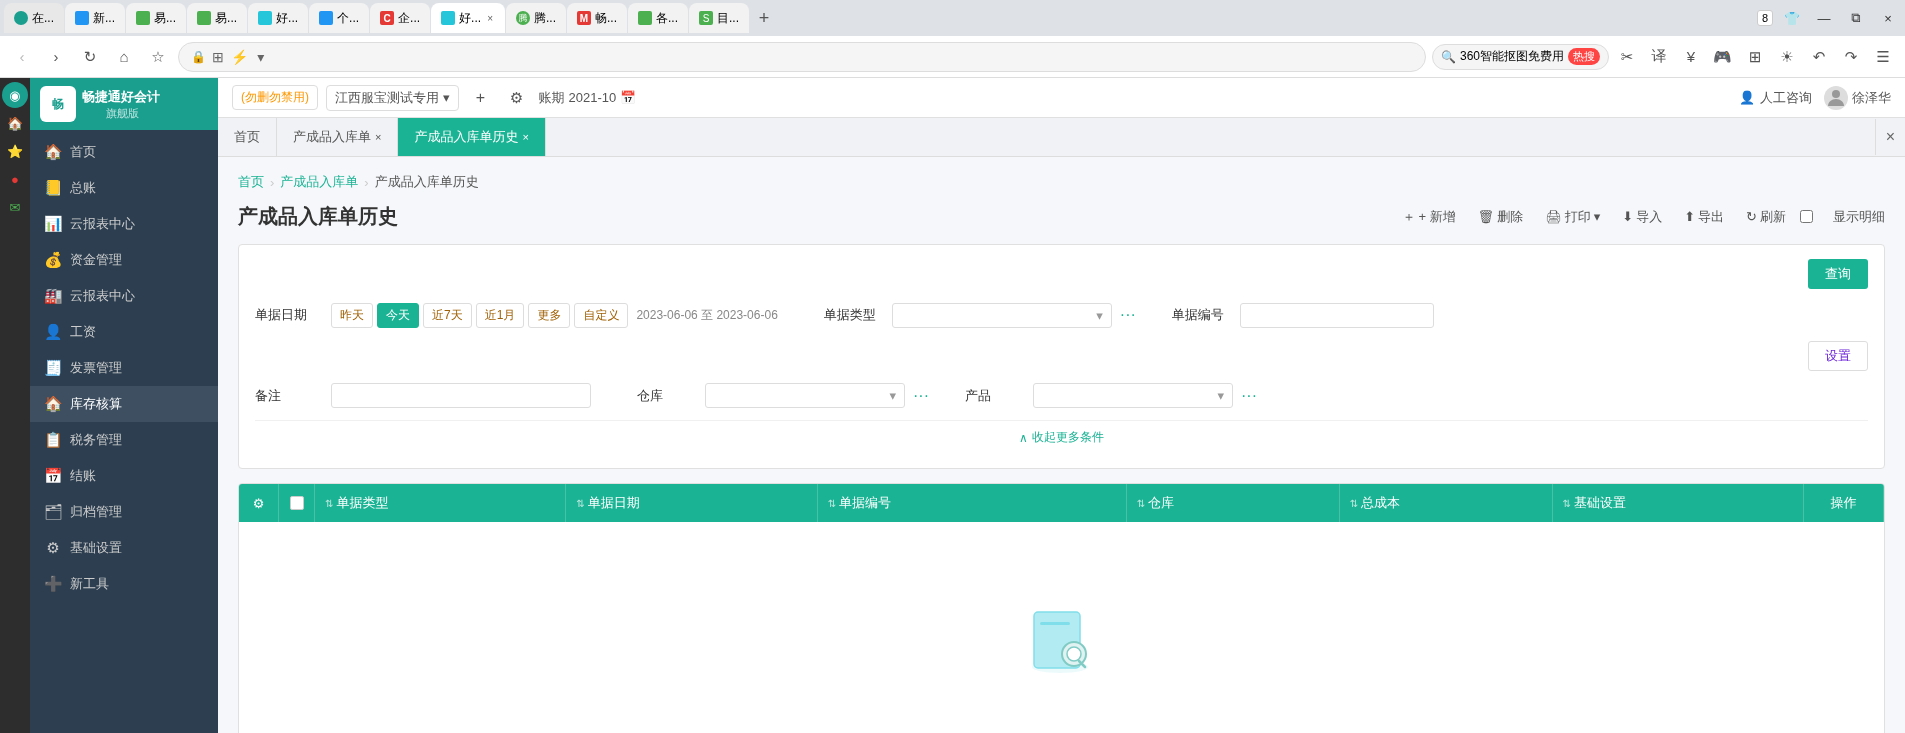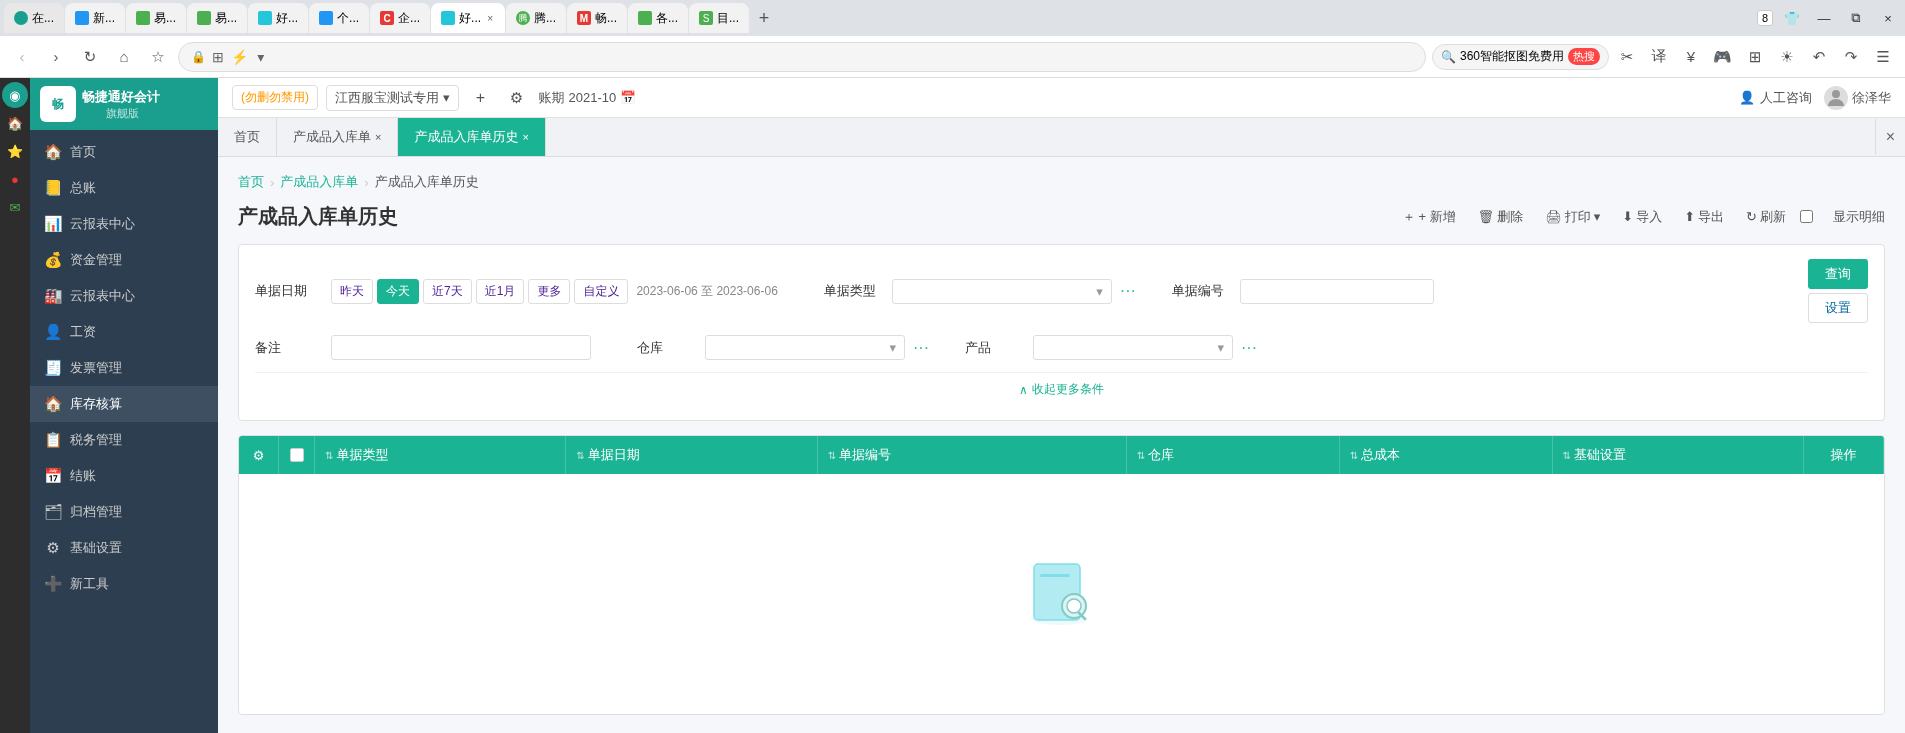--- a/index.html
+++ b/index.html
@@ -75,21 +75,21 @@
     .content-area { flex: 1; padding: 16px 20px; overflow-y: auto; }
     .page-title { font-size: 20px; font-weight: bold; color: #333; margin-bottom: 14px; }
     .toolbar-btn { display: flex; align-items: center; gap: 3px; font-size: 13px; color: #555; cursor: pointer; padding: 4px 8px; border-radius: 3px; }
 
     
     .filter-area { background: #fff; border: 1px solid #e0e0e0; border-radius: 4px; padding: 14px 16px; margin-bottom: 14px; }
     .filter-row { display: flex; align-items: center; gap: 16px; margin-bottom: 12px; }
     .filter-row:last-child { margin-bottom: 0; }
     .filter-label { font-size: 13px; color: #333; white-space: nowrap; min-width: 60px; }
     .filter-date-group { display: flex; align-items: center; gap: 4px; }
-    .date-btn { padding: 3px 8px; font-size: 12px; border: 1px solid #ddd; border-radius: 3px; cursor: pointer; color: #4c1d95; background: #fff; }
+    .date-btn { padding: 3px 8px; font-size: 12px; border: 1px solid #ddd; border-radius: 3px; cursor: pointer; color: #a16207; background: #fff; }
     .date-btn.active { background: #1ab394; color: #fff; border-color: #1ab394; }
     .date-range { font-size: 12px; color: #888; margin-left: 4px; }
     .filter-select { display: flex; align-items: center; border: 1px solid #ddd; border-radius: 3px; padding: 4px 8px; min-width: 200px; cursor: pointer; background: #fff; font-size: 13px; color: #555; gap: 4px; }
     .filter-select .arrow { margin-left: auto; color: #999; }
     .filter-input { border: 1px solid #ddd; border-radius: 3px; padding: 4px 8px; font-size: 13px; color: #555; min-width: 200px; }
     .filter-dots { color: #1ab394; font-size: 16px; cursor: pointer; }
     .collapse-bar { display: flex; justify-content: center; padding: 8px 0; cursor: pointer; color: #1ab394; font-size: 12px; gap: 4px; align-items: center; border-top: 1px solid #f0f0f0; margin-top: 8px; }
 
     
     .data-table-container { background: #fff; border: 1px solid #e0e0e0; border-radius: 4px; overflow: hidden; }
@@ -103,21 +103,21 @@
     .th-cell.warehouse { flex: 1; }
     .th-cell.cost { flex: 1; }
     .th-cell.status { flex: 1.2; }
     .th-cell.ops { width: 80px; justify-content: center; flex-shrink: 0; margin-left: auto; align-items: center; }
     .sort-icon { font-size: 10px; color: rgba(255,255,255,0.7); }
     .table-body { min-height: 200px; display: flex; align-items: center; justify-content: center; flex-direction: column; }
     .empty-state { display: flex; flex-direction: column; align-items: center; justify-content: center; padding: 40px; }
 
     
     .query-btn { background: #1ab394; color: #fff; border: none; border-radius: 3px; padding: 6px 16px; font-size: 13px; cursor: pointer; }
-    .settings-btn { background: #fff; color: #0369a1; border: 1px solid #ddd; border-radius: 3px; padding: 5px 16px; font-size: 13px; cursor: pointer; }
+    .settings-btn { background: #fff; color: #6d28d9; border: 1px solid #ddd; border-radius: 3px; padding: 5px 16px; font-size: 13px; cursor: pointer; margin-top: 48px; }
 
     .checkbox-box { width: 14px; height: 14px; border: 1px solid #ccc; border-radius: 2px; background: #fff; }
 
     
     .breadcrumb { display: flex; align-items: center; gap: 6px; font-size: 13px; color: #888; margin-bottom: 12px; }
     .breadcrumb-sep { color: #ccc; }
     .breadcrumb-link { color: #1ab394; cursor: pointer; }
     .breadcrumb-current { color: #555; }
   </style>
 </head>

